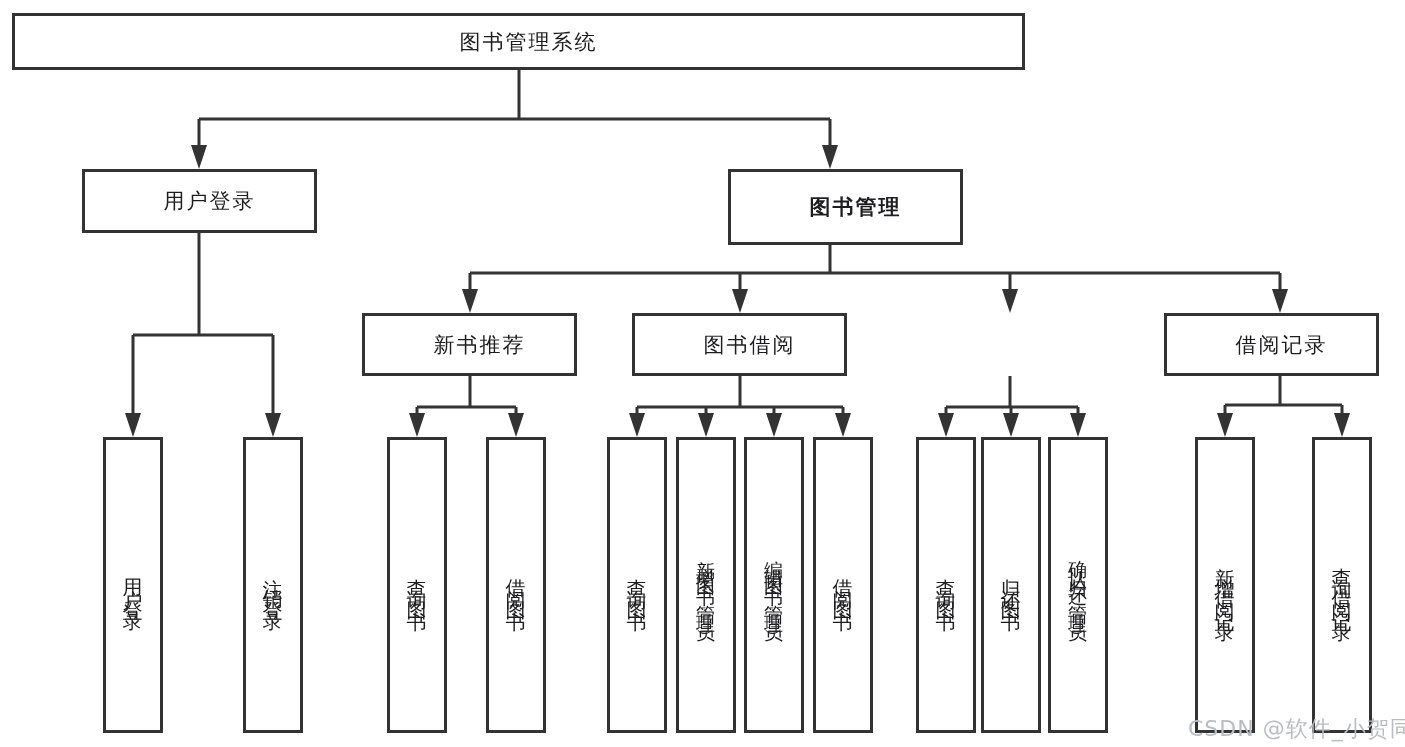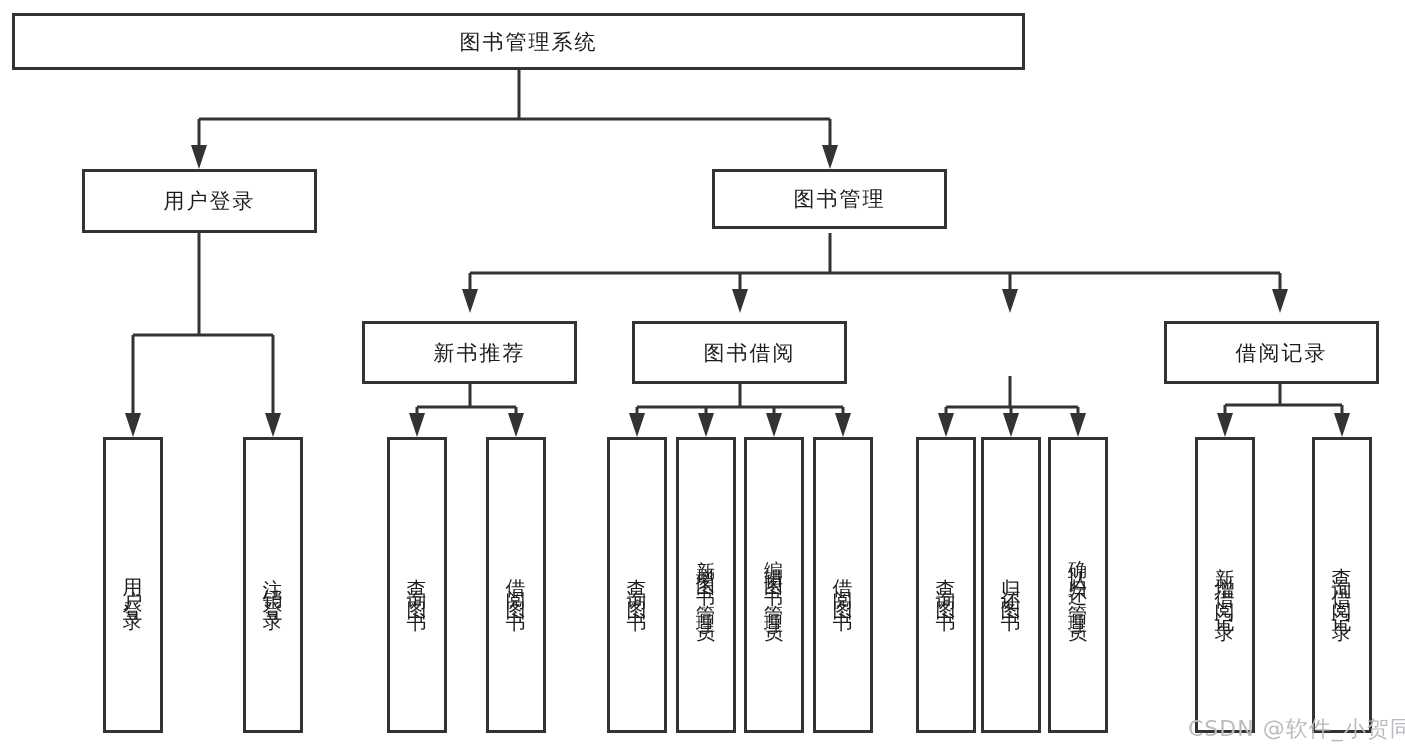--- a/index.html
+++ b/index.html
@@ -24,22 +24,22 @@
     box-sizing:border-box;
     border:3px solid var(--line);
     background:#fff;
     display:flex;align-items:center;justify-content:center;
     font-size:21px;letter-spacing:2px;color:var(--text);
     z-index:2;
     padding-left:20px;
   }
   .root{left:12px;top:13px;width:1013px;height:57px;}
   .lvl2-login{left:82px;top:169px;width:235px;height:64px;}
-  .lvl2-mgmt{left:712px;top:169px;width:235px;height:60px;}
-  .lvl3{top:313px;width:215px;height:63px;margin-top:8px;}
+  .lvl2-mgmt{left:728px;top:169px;width:235px;height:76px;font-weight:bold;}
+  .lvl3{top:313px;width:215px;height:63px;}
   .m0{left:362px;} .m1{left:632px;} .m2{left:902px;} .m3{left:1164px;}
   .leaf{
     position:absolute;
     top:437px;width:60px;height:296px;
     box-sizing:border-box;
     border:3px solid var(--line);
     background:#fff;
     display:flex;align-items:center;justify-content:center;
     z-index:2;
   }

